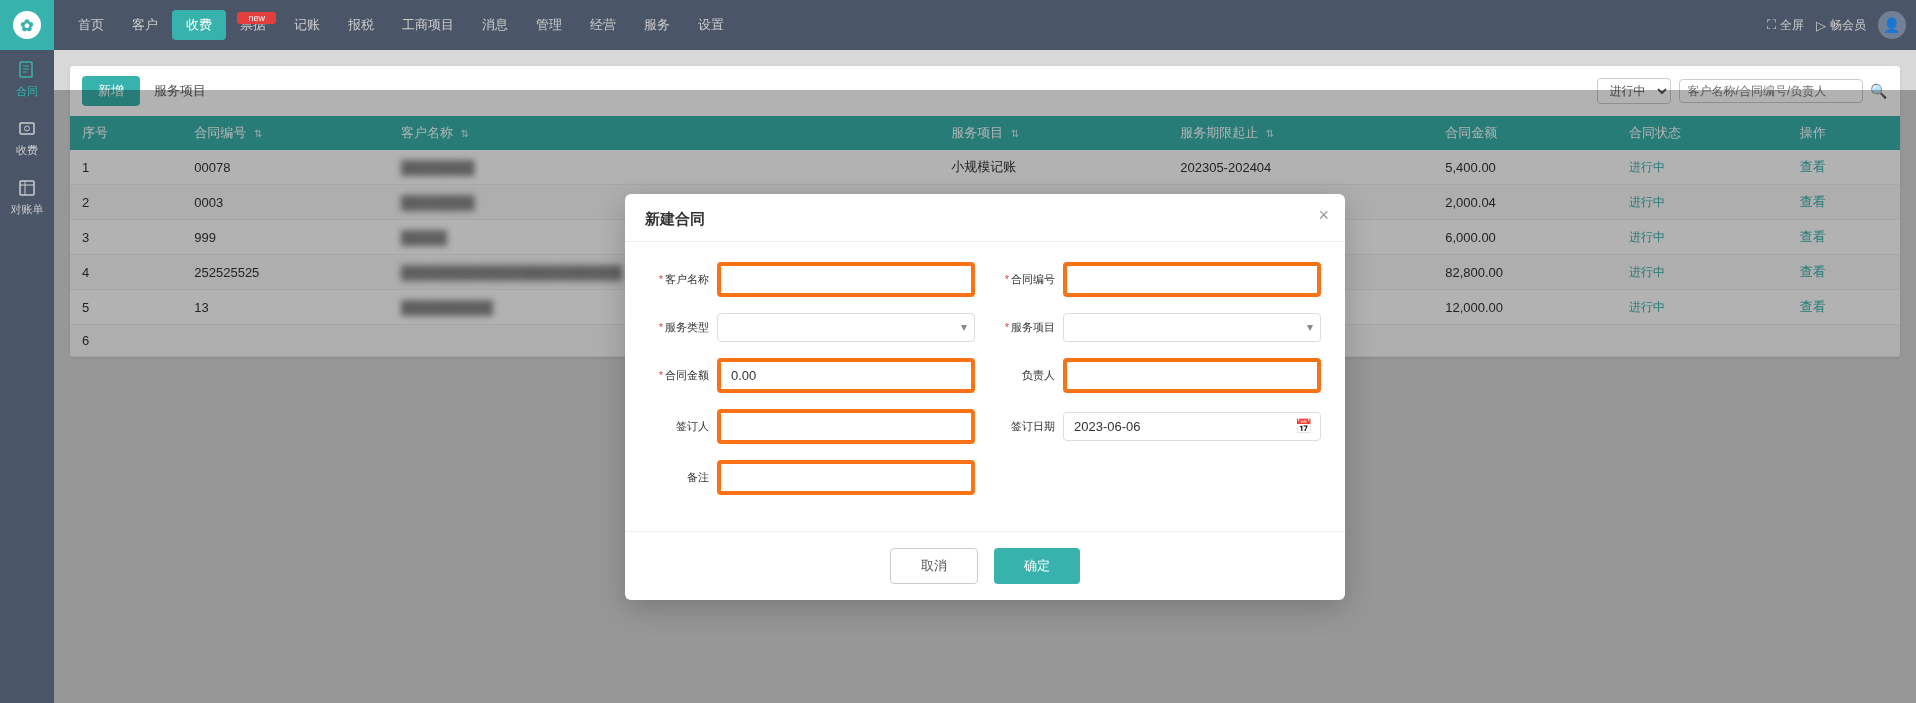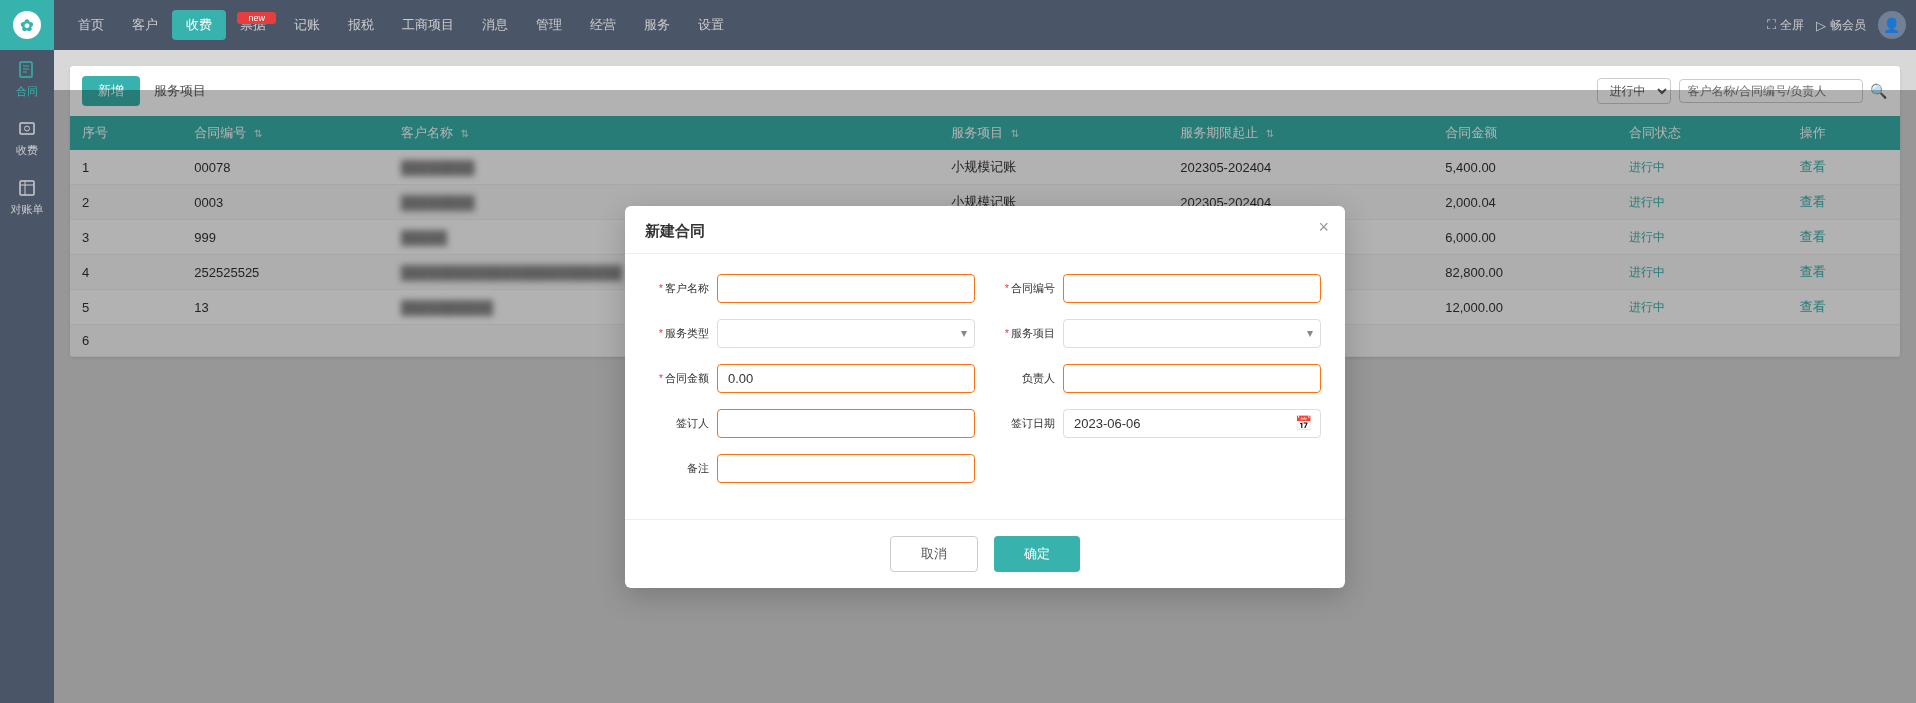--- a/index.html
+++ b/index.html
@@ -290,21 +290,21 @@
       white-space: nowrap;
       min-width: 60px;
       text-align: right;
     }
     .required-star {
       color: #e53e3e;
       margin-right: 2px;
     }
     .form-input {
       flex: 1;
-      border: 1px solid #f97316;
+      border: 4px solid #f97316;
       border-radius: 4px;
       padding: 6px 10px;
       font-size: 13px;
       color: #333;
       outline: none;
     }
     .select-wrapper {
       flex: 1;
       position: relative;
     }

